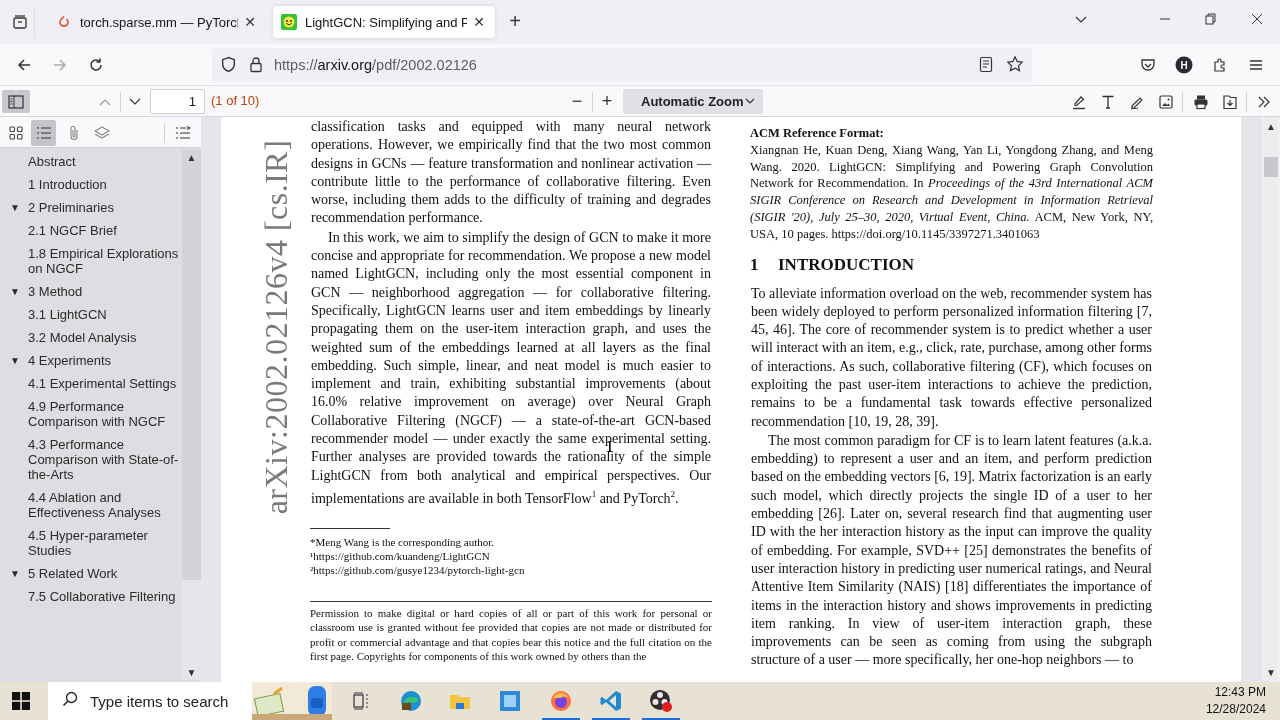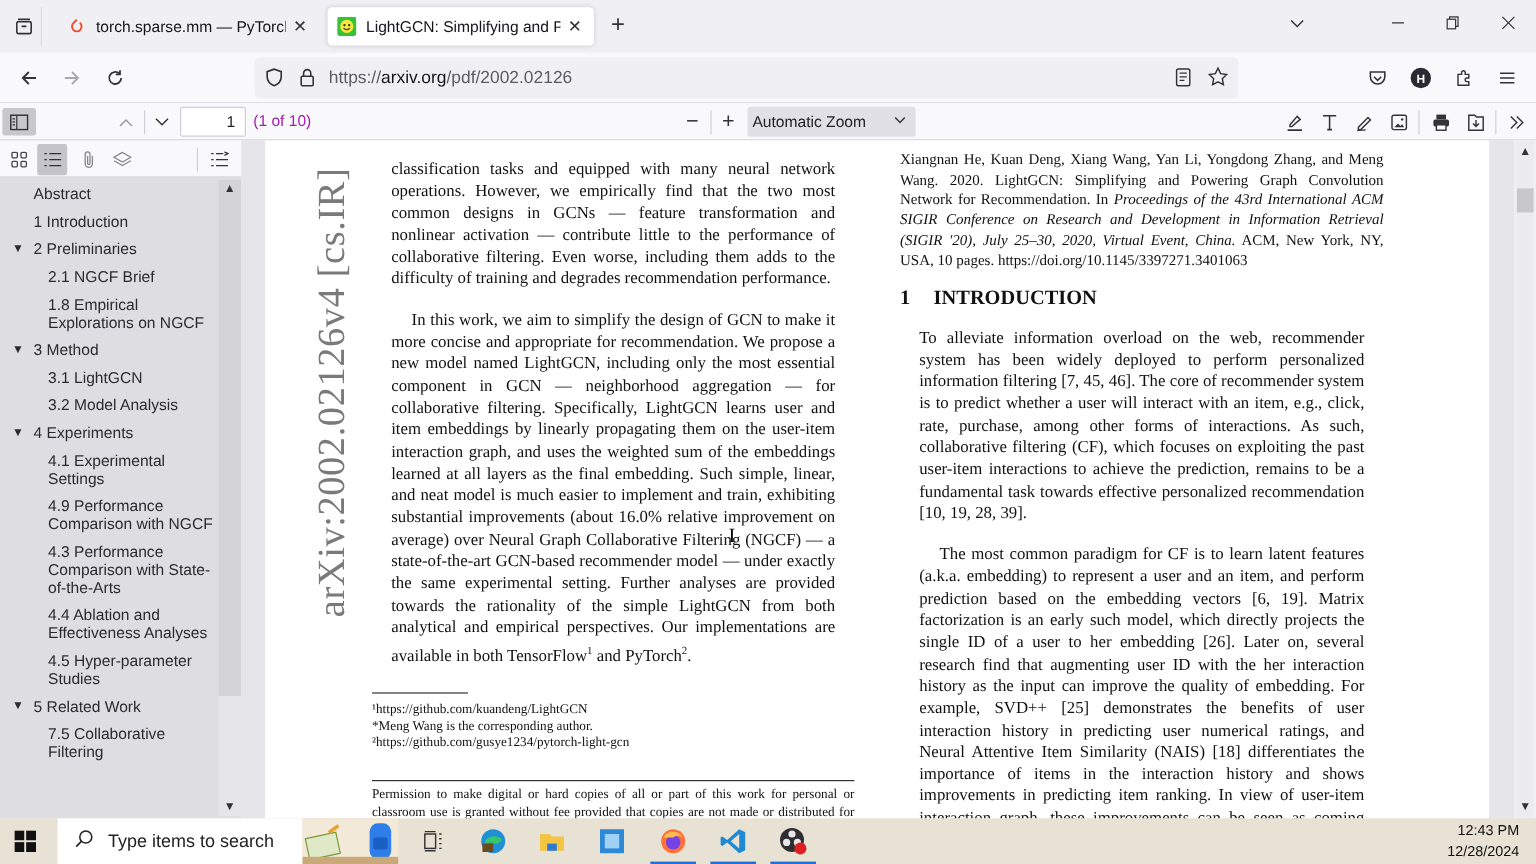--- a/index.html
+++ b/index.html
@@ -23,48 +23,48 @@
   .navbtn { position: absolute; top: 10px; width: 22px; height: 22px; display:flex; align-items:center; justify-content:center; color:#333; font-size:17px; }
   .urlbar { position: absolute; left: 212px; top: 4px; width: 820px; height: 34px; background: #f0f0f4; border-radius: 4px; display:flex; align-items:center; }
   .urltext { position:absolute; left: 62px; font-size: 14.5px; color: #5b5b66; text-align: center; }
   .urltext b { color:#15141a; font-weight: normal; }
 
   
   .pdftoolbar { position: absolute; left: 0; top: 86px; width: 1280px; height: 31px; background: #f9f9fb; border-bottom: 1px solid #d7d7db; }
   .pdfbtn { position: absolute; top: 4px; height: 23px; display:flex; align-items:center; justify-content:center; color:#333; font-size: 14px; }
   .sidebar-toggle { left: 2px; width: 28px; background:#c8c8cc; border-radius:2px; }
   .pageinput { position: absolute; left: 150px; top: 3px; width: 55px; height: 25px; background: #fff; border: 1px solid #cfcfd8; border-radius: 2px; font-size: 13px; text-align: right; padding-right: 8px; line-height: 23px; color:#222; }
-  .pagecount { position: absolute; left: 211px; top: 7px; font-size: 13px; color:#a21caf; }
-  .zoomselect { position: absolute; left: 623px; top: 3px; width: 140px; height: 25px; background: #e0e0e6; border-radius: 2px; font-size: 13px; line-height: 25px; padding-left: 4px; color:#222; }
+  .pagecount { position: absolute; left: 211px; top: 7px; font-size: 13px; color:#c2410c; }
+  .zoomselect { position: absolute; left: 623px; top: 3px; width: 140px; height: 25px; background: #e0e0e6; border-radius: 2px; font-size: 13px; line-height: 25px; padding-left: 18px; color:#222;font-weight:bold; }
   .zoomselect .chev { position:absolute; right: 8px; top: 0; font-size: 11px; }
   .tb-sep { position:absolute; top:6px; width:1px; height:20px; background:#d0d0d6; }
 
   
   .sidebar { position: absolute; left: 0; top: 117px; width: 201px; height: 565px; background: #dedee2; }
   .sidebar-tabs { position:absolute; left:0; top:0; width:201px; height:31px; background:#f9f9fb; border-bottom:1px solid #d0d0d6; }
   .sbtab { position:absolute; top:3px; width:25px; height:26px; display:flex; align-items:center; justify-content:center; color:#444; font-size:14px; }
   .sbtab.active { background:#c4c4ca; border-radius:2px; }
   .outline { position: absolute; left: 0; top: 33px; width: 182px; height: 530px; overflow: hidden; }
   .ol-item { position: relative; font-size: 13px; color: #2b2b2b; line-height: 15px; padding: 4px 0; }
   .ol-item.l0 { padding-left: 28px; }
-  .ol-item.l1 { padding-left: 40px; }
+  .ol-item.l1 { padding-left: 28px; }
   .ol-item .tw { position: absolute; left: 10px; top: 4px; font-size: 10px; }
   .sb-scroll { position:absolute; left:182px; top:33px; width:19px; height:530px; background:#e6e6ea; }
   .sb-scroll .thumb { position:absolute; left:0; top:0; width:19px; height:430px; background:#d4d4d8; }
   .sb-scroll .up, .sb-scroll .down { position:absolute; left:0; width:19px; text-align:center; font-size:10px; color:#333; }
 
   
   .docarea { position: absolute; left: 201px; top: 117px; width: 1061px; height: 565px; background: #e6e6ea; overflow: hidden; }
   .page { position: absolute; left: 20px; top: -4px; width: 1020px; height: 600px; background: #fff; }
   .arxiv-stamp { position:absolute; left: 30px; top: 14px; width: 50px; height: 400px; }
   .arxiv-stamp span { position:absolute; left: 50%; top: 50%; transform: translate(-50%,-50%) rotate(-90deg); white-space:nowrap; font-family: "Liberation Serif", "DejaVu Serif", serif; font-size: 32px; color: #7a7a7a; letter-spacing: 0.5px; }
   .col { position: absolute; font-family: "Liberation Serif", "DejaVu Serif", serif; font-size: 14px; line-height: 18.3px; color: #111; text-align: justify; }
   .col.left { left: 89px; top: 4px; width: 402px; }
   .col.right { left: 529px; top: 12px; width: 403px; }
-  .col p { margin: 16px; }
+  .col p { margin: 1px; }
   .indent { text-indent: 17px; }
   .fn-rule { width: 80px; height: 1px; background: #333; margin-top: 20px; margin-bottom: 6px; }
   .fn { font-size: 11px; line-height: 14px; }
   .perm-rule { height: 1px; background: #333; margin-top: 24px; margin-bottom: 4px; }
   .perm { font-size: 11px; line-height: 14.5px; }
   .acm-h { font-weight: bold; font-size: 12.5px; line-height: 17px; }
   .acm { font-size: 12.5px; line-height: 16.7px; }
   .sec-h { font-weight: bold; font-size: 17px; margin-top: 14px; margin-bottom: 10px; text-align: left; }
   .sec-h .num { display:inline-block; width: 28px; }
   .cursor { position:absolute; left: 607px; top: 436px; font-size: 17px; color:#000; font-family: "Liberation Serif", serif; }
@@ -356,29 +356,30 @@
   <div class="page">
     <div class="arxiv-stamp">
         <span>arXiv:2002.02126v4  [cs.IR]</span>
       </div>
 
     <div class="col left">
       <p>classification tasks and equipped with many neural network operations. However, we empirically find that the two most common designs in GCNs — feature transformation and nonlinear activation — contribute little to the performance of collaborative filtering. Even worse, including them adds to the difficulty of training and degrades recommendation performance.</p>
       <p class="indent"><span>In this work, we aim to simplify the design of GCN to make it more concise and appropriate for recommendation. We propose a new model named LightGCN, including only the most essential component in GCN — neighborhood aggregation — for collaborative filtering. Specifically, LightGCN learns user and item embeddings by linearly propagating them on the user-item interaction graph, and uses the weighted sum of the embeddings learned at all layers as the final embedding. Such simple, linear, and neat model is much easier to implement and train, exhibiting substantial improvements (about 16.0% relative improvement on average) over Neural Graph Collaborative Filtering (NGCF) — a state-of-the-art GCN-based recommender model — under exactly the same experimental setting. Further analyses are provided towards the rationality of the simple LightGCN from both analytical and empirical perspectives. Our implementations are available in both TensorFlow</span><sup style="font-size:9px;">1</sup><span> and PyTorch</span><sup style="font-size:9px;">2</sup><span>.</span></p>
 
       <div class="fn-rule"></div>
+      <div class="fn">*Meng Wang is the corresponding author.</div>
       <div class="fn">¹https://github.com/kuandeng/LightGCN</div>
-      <div class="fn">*Meng Wang is the corresponding author.</div>
       <div class="fn">²https://github.com/gusye1234/pytorch-light-gcn</div>
 
       <div class="perm-rule"></div>
       <div class="perm">Permission to make digital or hard copies of all or part of this work for personal or classroom use is granted without fee provided that copies are not made or distributed for profit or commercial advantage and that copies bear this notice and the full citation on the first page. Copyrights for components of this work owned by others than the</div>
     </div>
 
     <div class="col right">
+      <div class="acm-h">ACM Reference Format:</div>
       <div class="acm"><span>Xiangnan He, Kuan Deng, Xiang Wang, Yan Li, Yongdong Zhang, and Meng Wang. 2020. LightGCN: Simplifying and Powering Graph Convolution Network for Recommendation. In </span><i>Proceedings of the 43rd International ACM SIGIR Conference on Research and Development in Information Retrieval (SIGIR '20), July 25–30, 2020, Virtual Event, China.</i><span> ACM, New York, NY, USA, 10 pages. https://doi.org/10.1145/3397271.3401063</span></div>
       <div class="sec-h"><span class="num">1</span><span>INTRODUCTION</span></div>
       <p>To alleviate information overload on the web, recommender system has been widely deployed to perform personalized information filtering [7, 45, 46]. The core of recommender system is to predict whether a user will interact with an item, e.g., click, rate, purchase, among other forms of interactions. As such, collaborative filtering (CF), which focuses on exploiting the past user-item interactions to achieve the prediction, remains to be a fundamental task towards effective personalized recommendation [10, 19, 28, 39].</p>
       <p class="indent">The most common paradigm for CF is to learn latent features (a.k.a. embedding) to represent a user and an item, and perform prediction based on the embedding vectors [6, 19]. Matrix factorization is an early such model, which directly projects the single ID of a user to her embedding [26]. Later on, several research find that augmenting user ID with the her interaction history as the input can improve the quality of embedding. For example, SVD++ [25] demonstrates the benefits of user interaction history in predicting user numerical ratings, and Neural Attentive Item Similarity (NAIS) [18] differentiates the importance of items in the interaction history and shows improvements in predicting item ranking. In view of user-item interaction graph, these improvements can be seen as coming from using the subgraph structure of a user — more specifically, her one-hop neighbors — to</p>
     </div>
   </div>
   <div class="cursor" style="left:406px;top:320px;">I</div>
 </div>
 
 <div class="doc-scroll">

